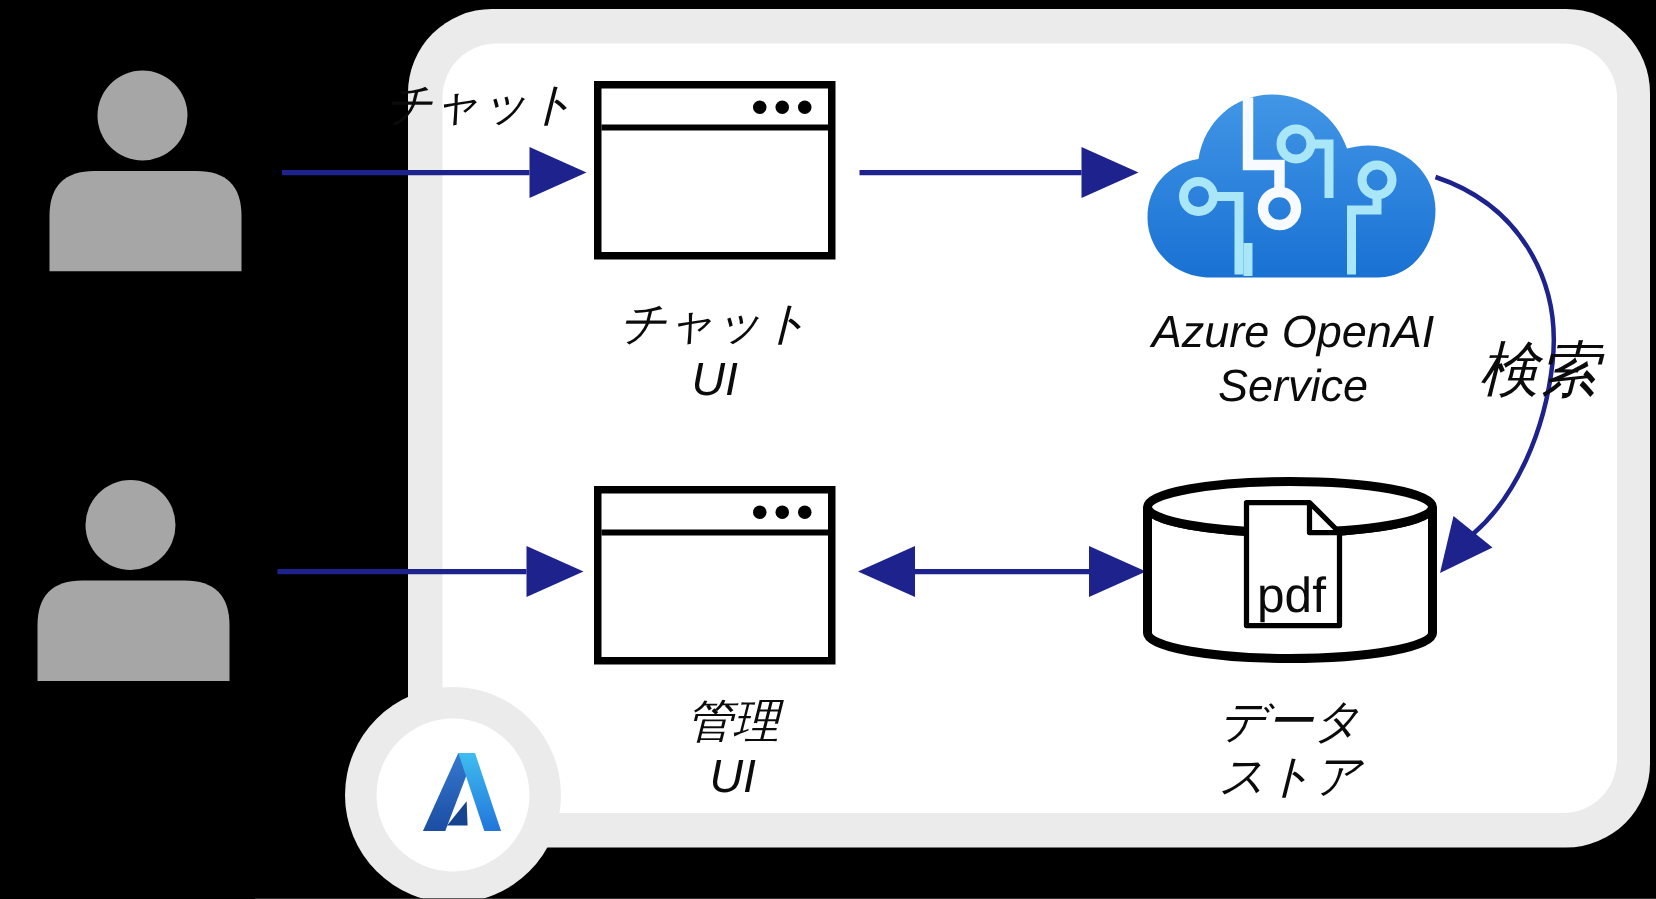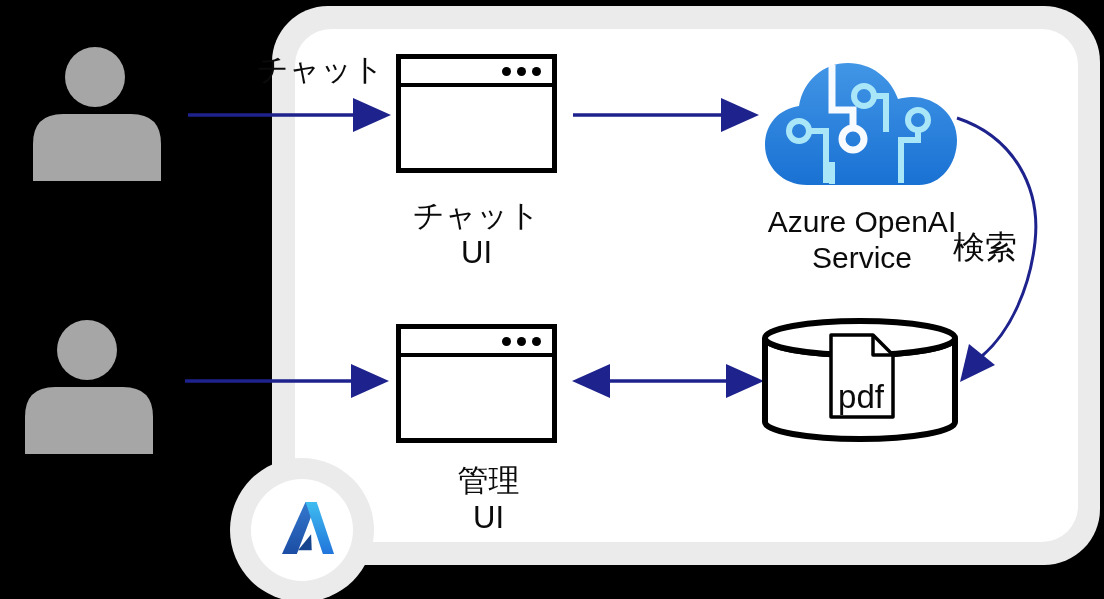--- a/index.html
+++ b/index.html
@@ -23,21 +23,21 @@
   .window{
     position:absolute;width:161px;height:119px;box-sizing:border-box;
     background:#fff;border:5px solid var(--c-outline,#000);
   }
   .titlebar{
     height:24px;border-bottom:4px solid var(--c-outline,#000);
     display:flex;align-items:center;justify-content:flex-end;padding-right:11px;gap:6px;
   }
   .dot{width:9px;height:9px;border-radius:50%;background:var(--c-outline,#000);}
   
-  .lbl{position:absolute;font-size:31px;line-height:37px;white-space:nowrap;color:var(--c-text,#0b0b0b);}
+  .lbl{position:absolute;font-size:31px;line-height:37px;white-space:nowrap;color:var(--c-text,#0b0b0b);font-style:italic;}
   .lbl.center{text-align:center;}
   .lbl-en{font-size:30px;line-height:36px;}
   
   .badge-ring{position:absolute;left:230px;top:458px;width:144px;height:144px;border-radius:50%;background:var(--c-panel-border,#EBEBEB);}
   .badge-disc{position:absolute;left:251px;top:479px;width:102px;height:102px;border-radius:50%;background:#fff;}
 </style>
 </head>
 <body>
 
 <div class="canvas">
@@ -134,37 +134,41 @@
     <ellipse cx="100" cy="22" rx="95" ry="17" fill="#fff" stroke="var(--c-outline,#000)" stroke-width="6"></ellipse>
   </svg>
 
   <svg class="abs" style="left:828px;top:332px" width="68" height="88" viewBox="0 0 68 88">
     <path d="M3 3 H45 L65 23 V85 H3 Z" fill="#fff" stroke="var(--c-outline,#000)" stroke-width="3.5" stroke-linejoin="round"></path>
     <path d="M45 3 V23 H65" fill="none" stroke="var(--c-outline,#000)" stroke-width="3.5" stroke-linejoin="round"></path>
     <text x="33" y="76" text-anchor="middle" font-size="33" fill="var(--c-text,#0b0b0b)">pdf</text>
   </svg>
 
   <div class="lbl" style="left:257px;top:51px">チャット</div>
-  <div class="lbl" style="left:953px;top:229px;font-size:32px">検索</div>
+  <div class="lbl" style="left:986px;top:229px;font-size:40px">検索</div>
 
   <div class="lbl center" style="left:396px;top:197px;width:161px">
     <div>チャット</div>
     <div>UI</div>
   </div>
 
   <div class="lbl lbl-en center" style="left:742px;top:204px;width:240px">
     <div>Azure OpenAI</div>
     <div>Service</div>
   </div>
 
   <div class="lbl center" style="left:408px;top:462px;width:161px">
     <div>管理</div>
     <div>UI</div>
   </div>
 
+  <div class="lbl center" style="left:760px;top:462px;width:200px">
+    <div>データ</div>
+    <div>ストア</div>
+  </div>
 
   <div class="badge-ring"></div>
   <div class="badge-disc"></div>
   <svg class="abs" style="left:277px;top:496px" width="62" height="64" viewBox="0 0 100 100">
     <defs>
       <linearGradient id="azL" x1="0" y1="0" x2="0" y2="1">
         <stop offset="0" stop-color="var(--c-azure-logo-left-top,#3579CF)"></stop>
         <stop offset="1" stop-color="var(--c-azure-logo-left-bottom,#1B4DA3)"></stop>
       </linearGradient>
       <linearGradient id="azR" x1="0" y1="0" x2="0" y2="1">

